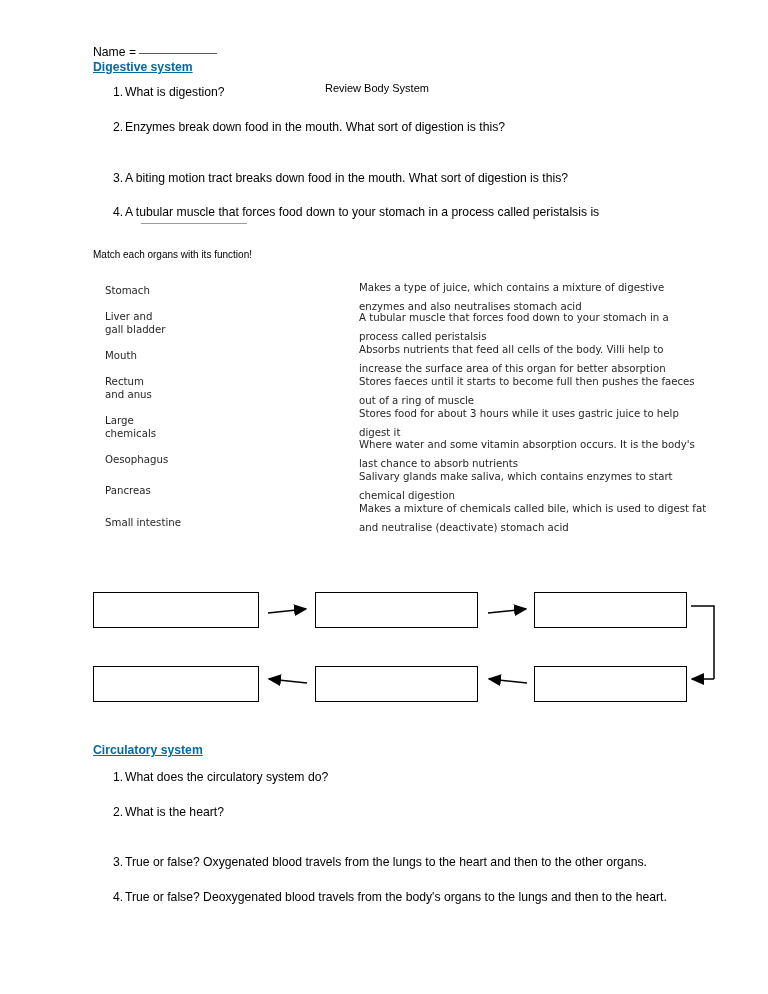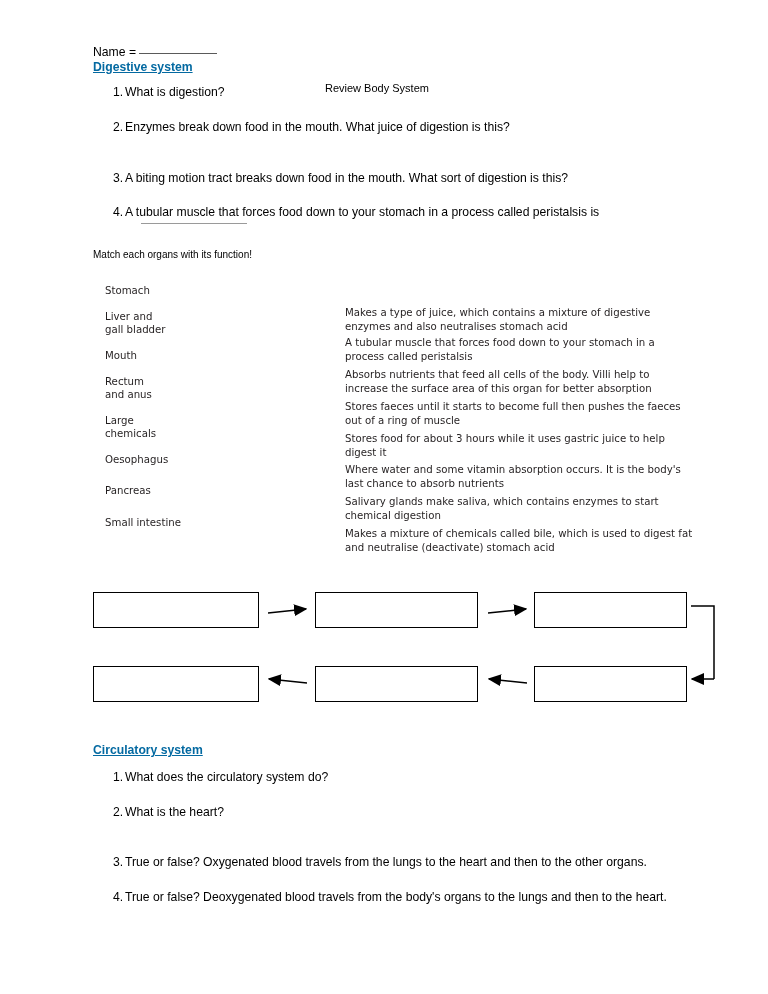--- a/index.html
+++ b/index.html
@@ -137,24 +137,23 @@
   }
   .organ {
     position: absolute;
     left: 12px;
     line-height: 12.8px;
     white-space: pre-line;
     margin-top: 7px;
   }
   .desc {
     position: absolute;
-    left: 0;
+    left: 14px;
     width: 348px;
-    line-height: 14px;
-    margin-top: 28px;
+    line-height: 19px;
   }
 
   
   .seq-instruction {
     position: absolute;
     left: 90px;
     top: 563px;
     font-family: "Liberation Serif", serif;
     font-size: 12.6px;
     white-space: nowrap;
@@ -190,21 +189,21 @@
   </div>
 
   <div class="section-heading" id="digestive-heading">Digestive system</div>
 
   <div class="question" id="q-d1">
     <span class="num">1.</span>
     <span class="qtext">What is digestion?</span>
   </div>
   <div class="question" id="q-d2">
     <span class="num">2.</span>
-    <span class="qtext">Enzymes break down food in the mouth. What juice of digestion is this?</span>
+    <span class="qtext">Enzymes break down food in the mouth. What sort of digestion is this?</span>
   </div>
   <div class="question" id="q-d3">
     <span class="num">3.</span>
     <span class="qtext">A biting motion tract breaks down food in the mouth. What sort of digestion is this?</span>
   </div>
   <div class="question" id="q-d4">
     <span class="num">4.</span>
     <span class="qtext">A tubular muscle that forces food down to your stomach in a process called peristalsis is</span>
   </div>
   <div class="answer-blank"></div>

